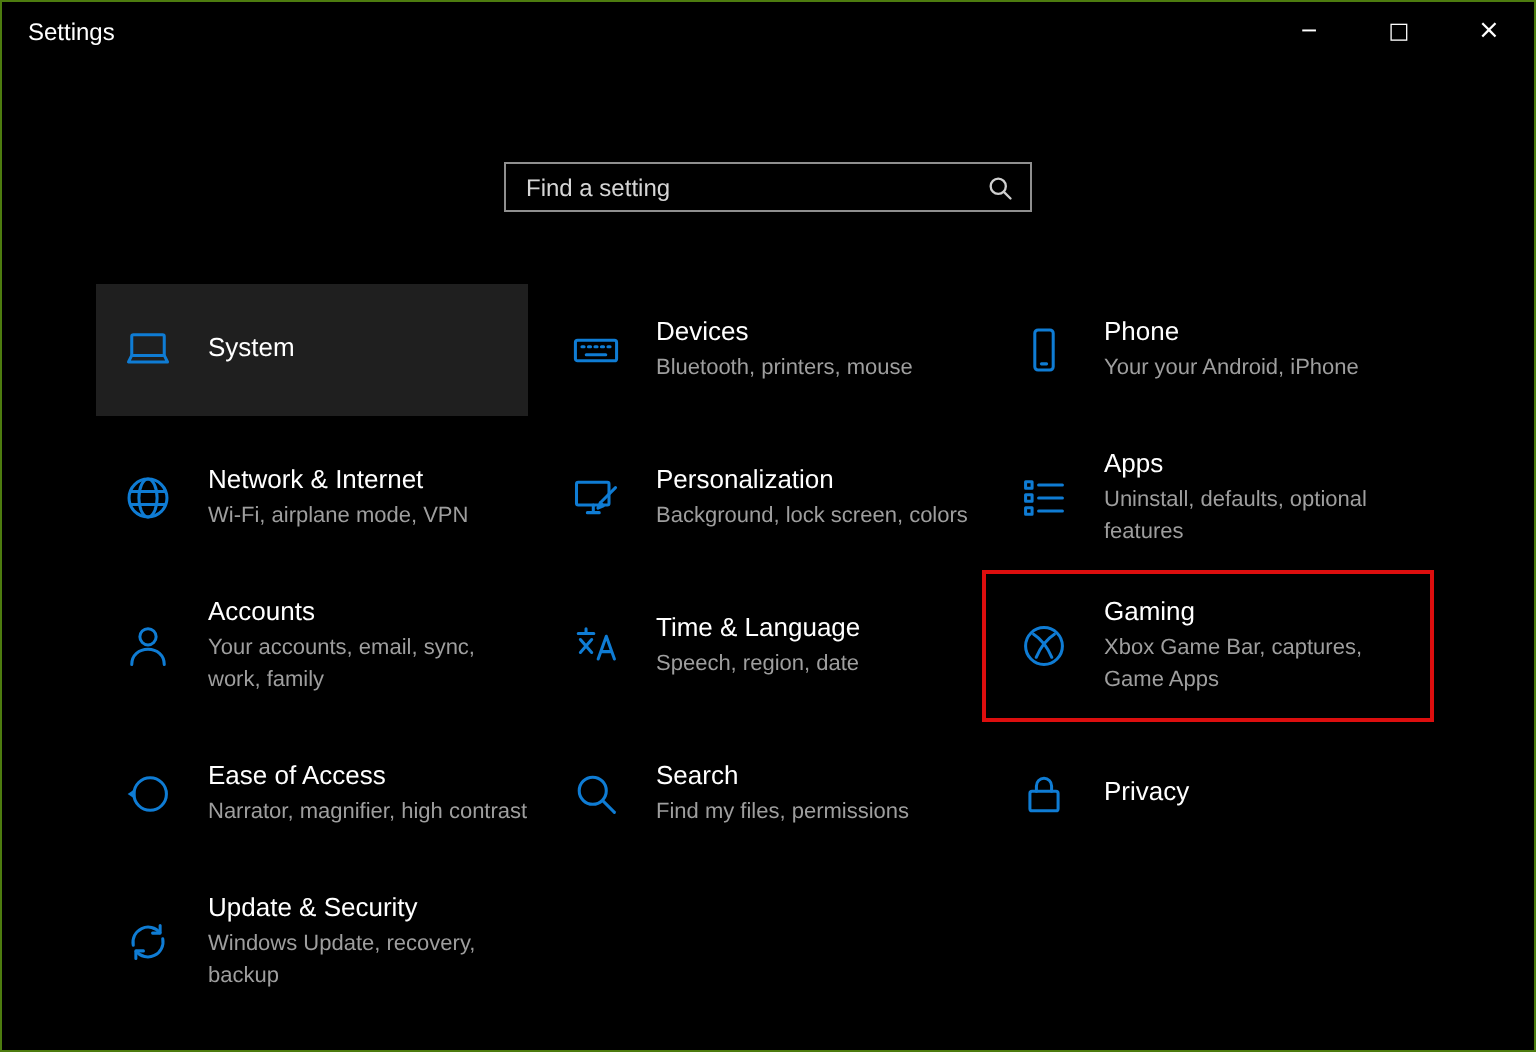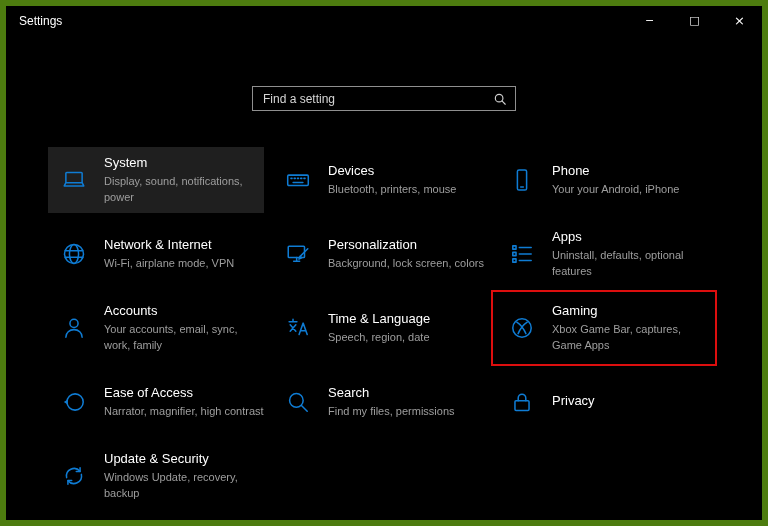--- a/index.html
+++ b/index.html
@@ -6,21 +6,21 @@
   html, body { width: 768px; height: 526px; }
   body {
     background: #000;
     font-family: "Liberation Sans", "DejaVu Sans", sans-serif;
     color: #fff;
     overflow: hidden;
   }
   .window {
     width: 768px; height: 526px;
     background: #000;
-    border: 6px solid #4d7c0f;
+    border: 1px solid #4d7c0f;
     position: relative;
   }
   
   .titlebar {
     height: 30px;
     display: flex;
     align-items: center;
     justify-content: space-between;
   }
   .titlebar .title {
@@ -130,21 +130,20 @@
   <div class="grid">
   <div class="tile highlighted">
     <span class="tile-icon">
           <svg width="26" height="26" viewBox="0 0 24 24" fill="none" stroke="currentColor" stroke-width="1.4" stroke-linecap="round" stroke-linejoin="round">
     <rect x="4.5" y="5" width="15" height="9.5" rx="0.8"></rect>
     <path d="M4.5 14.5 L3 17.5 H21 L19.5 14.5"></path>
   </svg>
         </span>
     <span class="tile-text">
       <span class="tile-title">System</span>
-      <span class="tile-desc">Display, sound, notifications, power</span>
     </span>
   </div>
 
   <div class="tile">
     <span class="tile-icon">
           <svg width="26" height="26" viewBox="0 0 24 24" fill="none" stroke="currentColor" stroke-width="1.4" stroke-linecap="round" stroke-linejoin="round">
     <rect x="2.5" y="7.5" width="19" height="9.5" rx="1"></rect>
     <path d="M5.5 10.5 h1 M8.5 10.5 h1 M11.5 10.5 h1 M14.5 10.5 h1 M17.5 10.5 h1"></path>
     <path d="M7.5 14.2 h9"></path>
   </svg>

